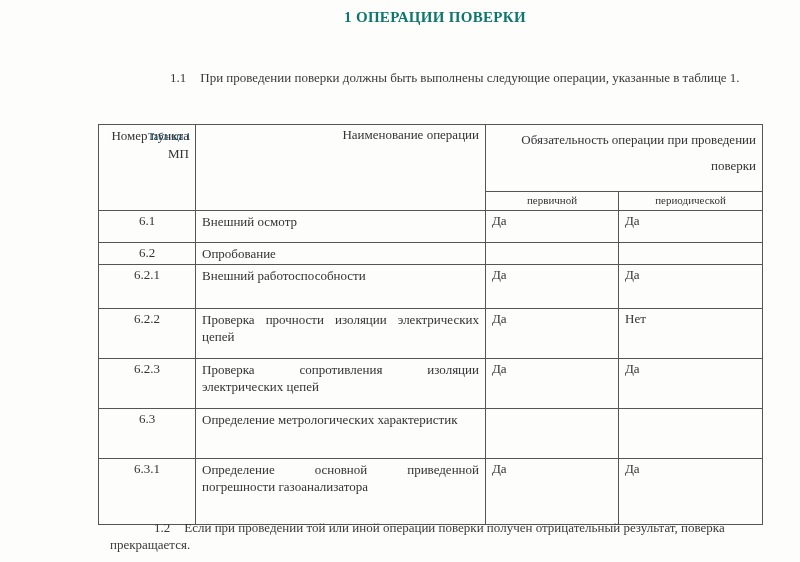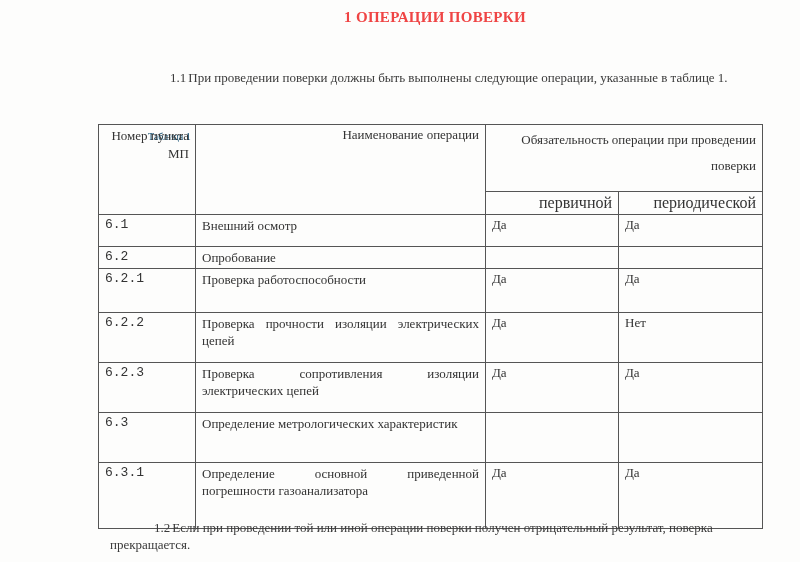--- a/index.html
+++ b/index.html
@@ -3,41 +3,41 @@
 <meta charset="utf-8">
 <style>
   html, body { margin:0; padding:0; }
   body {
     width:800px; height:562px; overflow:hidden; background:#fdfdfc;
     font-family: "Liberation Serif", "DejaVu Serif", serif;
     color:#333; position:relative;
   }
   .title {
     position:absolute; top:9px; left:0; width:800px; text-align:center;
-    font-weight:bold; font-size:15px; letter-spacing:0.3px; color:#ef4444;
+    font-weight:bold; font-size:15px; letter-spacing:0.3px; color:#0f766e;
     padding-left:70px; box-sizing:border-box;
   }
   .para { position:absolute; font-size:13px; line-height:17px; color:#3a3a3a; }
   .p11 { top:69px; left:126px; width:640px; }
-  .p11 .num, .p12 .num { margin-left:44px; margin-right:2px;text-align:right; }
+  .p11 .num, .p12 .num { margin-left:44px; margin-right:14px;text-align:right; }
   .caption { position:absolute; top:107px; left:148px; font-size:10px; color:#0c4a6e;margin-top:24px; }
   .p12 { top:519px; left:110px; width:650px; }
 
   table.ops {
     position:absolute; top:124px; left:98px; width:664px; height:390px;
     border-collapse:collapse; font-size:13px; color:#333; table-layout:fixed;
   }
   table.ops td, table.ops th {
     border:1.4px solid #555; padding:2px 6px; vertical-align:top; font-weight:normal;
   }
   th.hnum { text-align:right; vertical-align:middle; line-height:18px; }
   th.hname { text-align:right; vertical-align:middle; }
   th.hreq { text-align:right; vertical-align:middle; line-height:26px; padding:0 6px; }
-  th.hsub { text-align:right; padding:1px 4px; font-size:16px; }
-  td.num { text-align:left;font-family:Liberation Mono, monospace; }
+  th.hsub { text-align:center; padding:1px 4px; font-size:11px; }
+  td.num { text-align:center; }
   td.name { text-align:justify; text-align-last:left; line-height:17px; }
   td.val { text-align:left; }
 </style>
 </head>
 <body>
 
 <div class="title">1  ОПЕРАЦИИ ПОВЕРКИ</div>
 
 <div class="para p11">
   <span class="num">1.1</span><span>При проведении поверки должны быть выполнены следующие операции, указанные в таблице 1.</span>
@@ -69,21 +69,21 @@
     <td class="val">Да</td>
   </tr>
   <tr style="height:22px">
     <td class="num">6.2</td>
     <td class="name">Опробование</td>
     <td class="val"></td>
     <td class="val"></td>
   </tr>
   <tr style="height:44px">
     <td class="num">6.2.1</td>
-    <td class="name">Проверка работоспособности</td>
+    <td class="name">Внешний работоспособности</td>
     <td class="val">Да</td>
     <td class="val">Да</td>
   </tr>
   <tr style="height:50px">
     <td class="num">6.2.2</td>
     <td class="name">Проверка прочности изоляции электрических цепей</td>
     <td class="val">Да</td>
     <td class="val">Нет</td>
   </tr>
   <tr style="height:50px">

